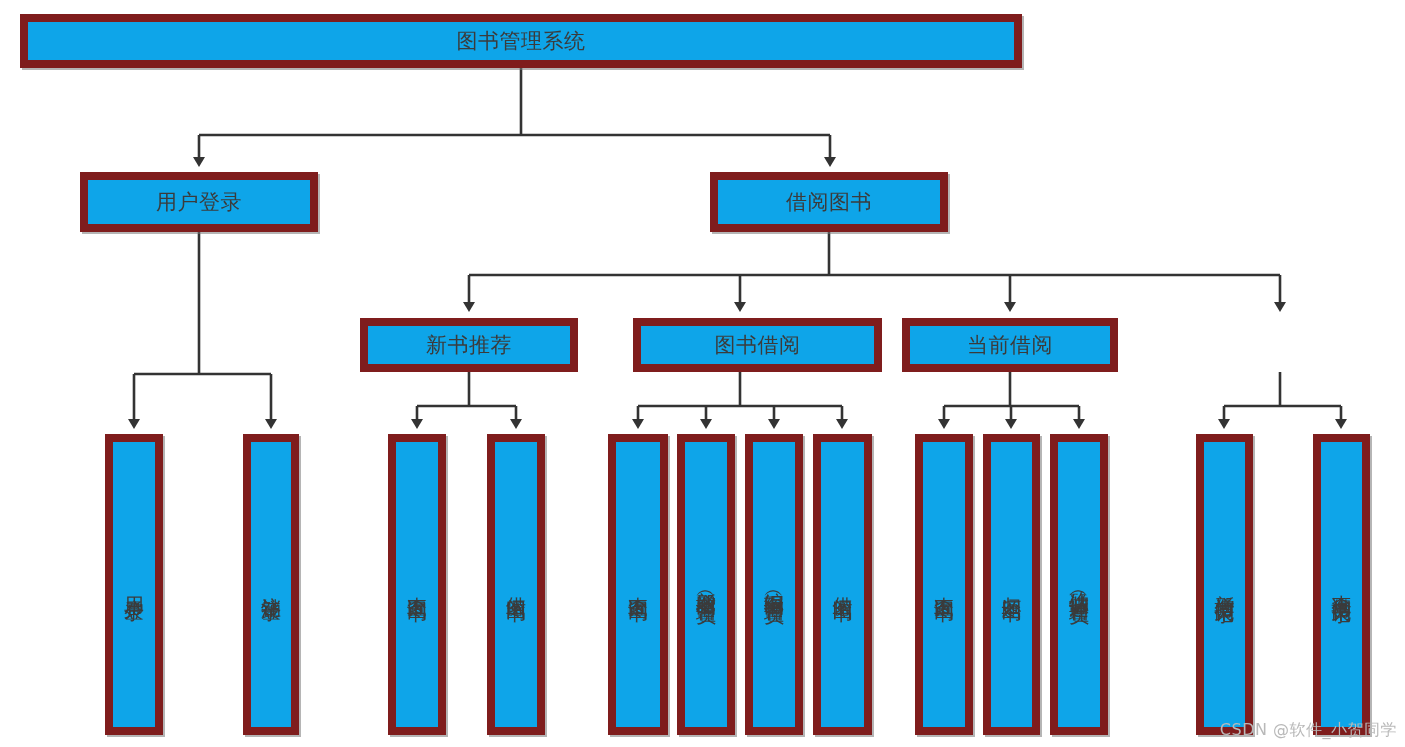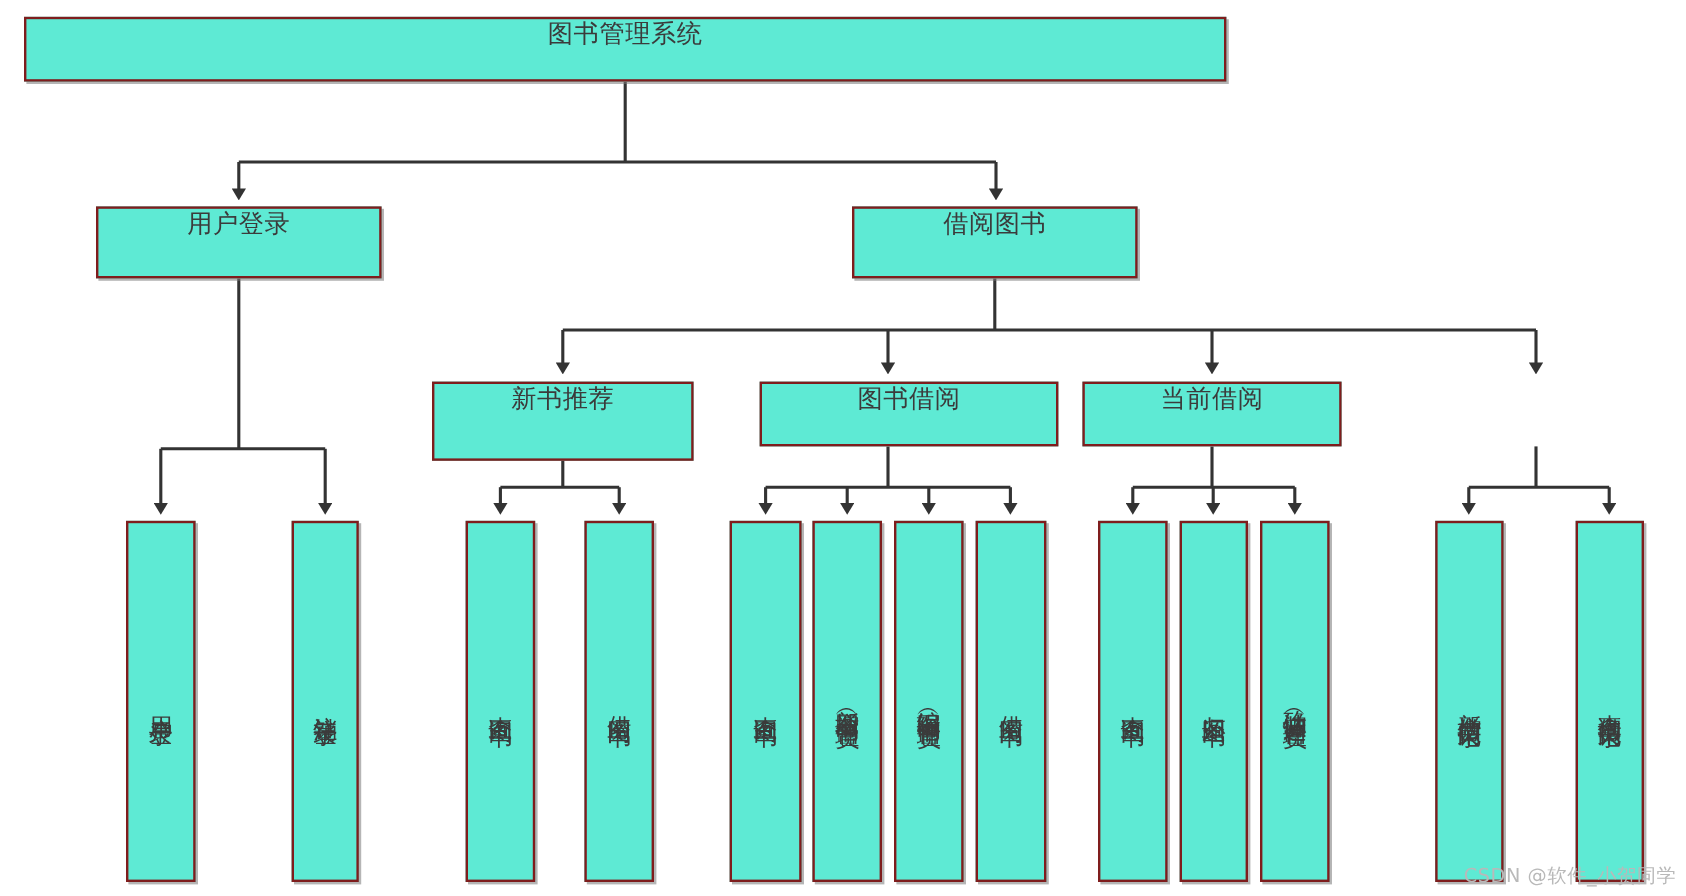--- a/index.html
+++ b/index.html
@@ -19,23 +19,24 @@
     position: absolute;
     left: 0;
     top: 0;
     width: 1405px;
     height: 747px;
     pointer-events: none;
   }
   .node {
     position: absolute;
     box-sizing: border-box;
-    border: 2px solid #7f1d1d;
-    background: #5eead4;
+    border: 8px solid #7f1d1d;
+    background: #0ea5e9;
     display: flex;
+    align-items: center;
     justify-content: center;
     color: #3b3b3b;
     z-index: 2;
   }
   .node.shadowed {
     box-shadow: 2px 2px 0 0 rgba(120,120,120,0.55);
   }
   .node .label {
     font-size: 21px;
     line-height: 1.18;
@@ -123,21 +124,21 @@
     <span class="label">图书管理系统</span>
   </div>
 
   <div class="node shadowed" style="left:80px; top:172px; width:238px; height:60px;">
     <span class="label">用户登录</span>
   </div>
   <div class="node shadowed" style="left:710px; top:172px; width:238px; height:60px;">
     <span class="label">借阅图书</span>
   </div>
 
-  <div class="node" style="left:360px; top:318px; width:218px; height:66px;">
+  <div class="node" style="left:360px; top:318px; width:218px; height:54px;">
     <span class="label">新书推荐</span>
   </div>
   <div class="node" style="left:633px; top:318px; width:249px; height:54px;">
     <span class="label">图书借阅</span>
   </div>
   <div class="node" style="left:902px; top:318px; width:216px; height:54px;">
     <span class="label">当前借阅</span>
   </div>
 
   <div class="node vertical shadowed" style="left:105px; top:434px; width:58px; height:301px;">

